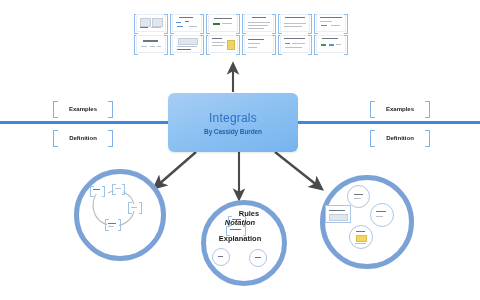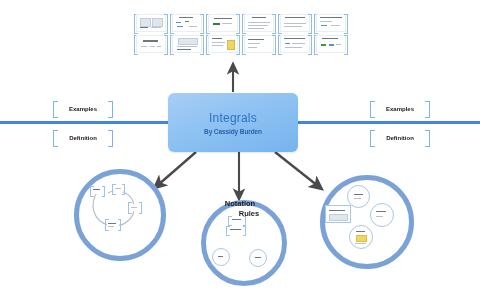--- a/index.html
+++ b/index.html
@@ -95,21 +95,21 @@
     z-index:5;
   }
   #circle-notation{left:74px;top:169px;width:82px;height:82px;}
   #circle-explanation{left:201px;top:200px;width:76px;height:76px;}
   #circle-rules{left:320px;top:175px;width:84px;height:84px;}
 
   .circle-label{
     position:absolute;left:0;width:100%;text-align:center;
     font-size:7.5px;color:#1b1b1b;font-weight:700;z-index:8;
   }
-  #lbl-notation{top:199px;}
+  #lbl-notation{top:218px;font-style:italic;}
   #lbl-explanation{top:234px;}
   #lbl-rules{top:209px;margin-left:9px;}
 
   
   .mini-node{
     position:absolute;display:flex;align-items:center;justify-content:center;
     z-index:7;
   }
   .mini-node::before,.mini-node::after{
     content:"";position:absolute;top:0;width:2.5px;height:100%;
@@ -319,20 +319,21 @@
       <div class="mini-inner">
         <div class="tl dark" style="left:1px;top:2px;width:11px;"></div>
       </div>
     </div>
   <div class="mini-circle" style="left:212px;top:248px;width:16px;height:16px;">
       <div class="tl dark" style="left:5px;top:7px;width:5px;"></div>
     </div>
   <div class="mini-circle" style="left:249px;top:249px;width:16px;height:16px;">
       <div class="tl dark" style="left:5px;top:7px;width:6px;"></div>
     </div>
+  <div class="circle-label" id="lbl-explanation">Explanation</div>
 
   <div class="big-circle" id="circle-rules"></div>
   <div class="mini-circle" style="left:347px;top:185px;width:21px;height:21px;">
       <div class="tl dark" style="left:6px;top:8px;width:9px;"></div>
       <div class="tl" style="left:6px;top:12px;width:7px;"></div>
     </div>
   <div class="mini-rect" style="left:325px;top:205px;width:24px;height:16px;">
       <div class="tl dark" style="left:3px;top:4px;width:16px;"></div>
       <div class="tbox" style="left:3px;top:8px;width:17px;height:5px;"></div>
     </div>

